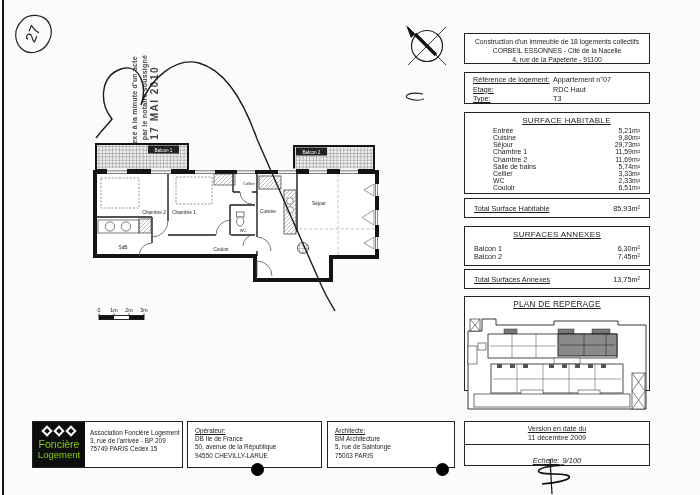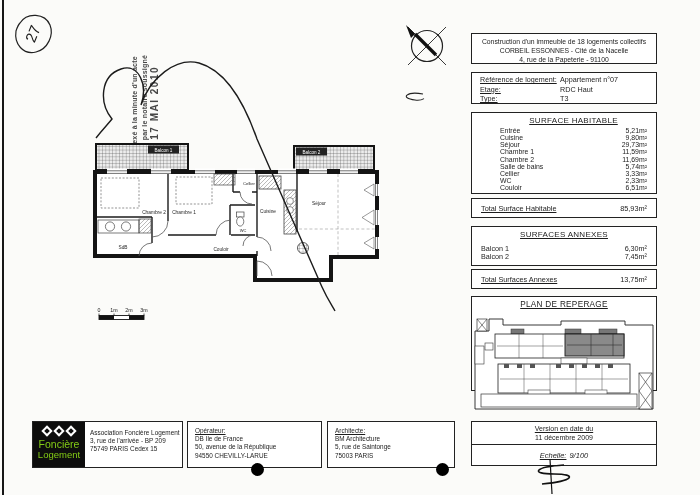--- a/index.html
+++ b/index.html
@@ -3,21 +3,21 @@
 <meta charset="utf-8">
 <style>
   html,body{margin:0;padding:0;}
   body{
     width:700px;height:495px;position:relative;overflow:hidden;
     background:#fbfbf9;color:#1c1c1c;
     font-family:"Liberation Sans",sans-serif;
     -webkit-font-smoothing:antialiased;
   }
   .abs{position:absolute;}
-  .rbox{position:absolute;left:464px;width:186px;border:1.5px solid #222;background:#fff;box-sizing:border-box;margin-left:7px;}
+  .rbox{position:absolute;left:464px;width:186px;border:1.5px solid #222;background:#fff;box-sizing:border-box;}
   .u{text-decoration:underline;}
   .rtitle{font-size:8px;letter-spacing:.3px;text-align:center;text-decoration:underline;padding-top:3px;}
   .trow{display:flex;justify-content:space-between;padding:0 9px;font-size:6.9px;line-height:7.15px;}
   .totrow{display:flex;justify-content:space-between;align-items:center;height:100%;padding:0 9px;font-size:7.3px;}
   .refrow{display:flex;font-size:7.2px;line-height:9.6px;}
   .refrow .lbl{width:80px;margin-left:8px;text-decoration:underline;}
   .projline{font-size:6.8px;line-height:9px;text-align:center;}
   .fbox{position:absolute;top:421px;height:47px;border:1.3px solid #222;background:#fff;box-sizing:border-box;}
   .ftext{font-size:6.4px;line-height:8.2px;}
   .dot{position:absolute;width:13px;height:13px;border-radius:50%;background:#000;}
@@ -289,21 +289,21 @@
     <rect x="166" y="60" width="13" height="36" fill="#fff" stroke="#333" stroke-width="0.7"></rect>
     <path d="M166 60L179 78M179 60L166 78M166 78L179 96M179 78L166 96" stroke="#333" stroke-width="0.6"></path>
   </svg>
 </div>
 
 <div class="rbox" style="top:421px;height:45px;">
   <div style="height:22px;text-align:center;padding-top:3px;box-sizing:border-box;">
     <div class="u" style="font-size:7px;line-height:8.5px;">Version en date du</div>
     <div style="font-size:7px;line-height:8.5px;">11 décembre 2009</div>
   </div>
-  <div style="border-top:1.3px solid #222;height:20px;display:flex;align-items:center;justify-content:center;font-style:italic;font-size:7.5px;gap:3px;">
+  <div style="border-top:1.3px solid #222;height:20px;display:flex;align-items:flex-end;justify-content:center;font-style:italic;font-size:7.5px;gap:3px;">
     <span class="u">Echelle:</span>
     <span>9/100</span>
   </div>
 </div>
 
 <svg class="abs" style="left:512px;top:458px;" width="80" height="37" viewBox="0 0 80 37">
   <path d="M52 7C22 9 18 16 42 16C66 16 62 23 30 26" fill="none" stroke="#111" stroke-width="1.6"></path>
   <path d="M38 1L40 36" fill="none" stroke="#111" stroke-width="1.2"></path>
 </svg>
 

